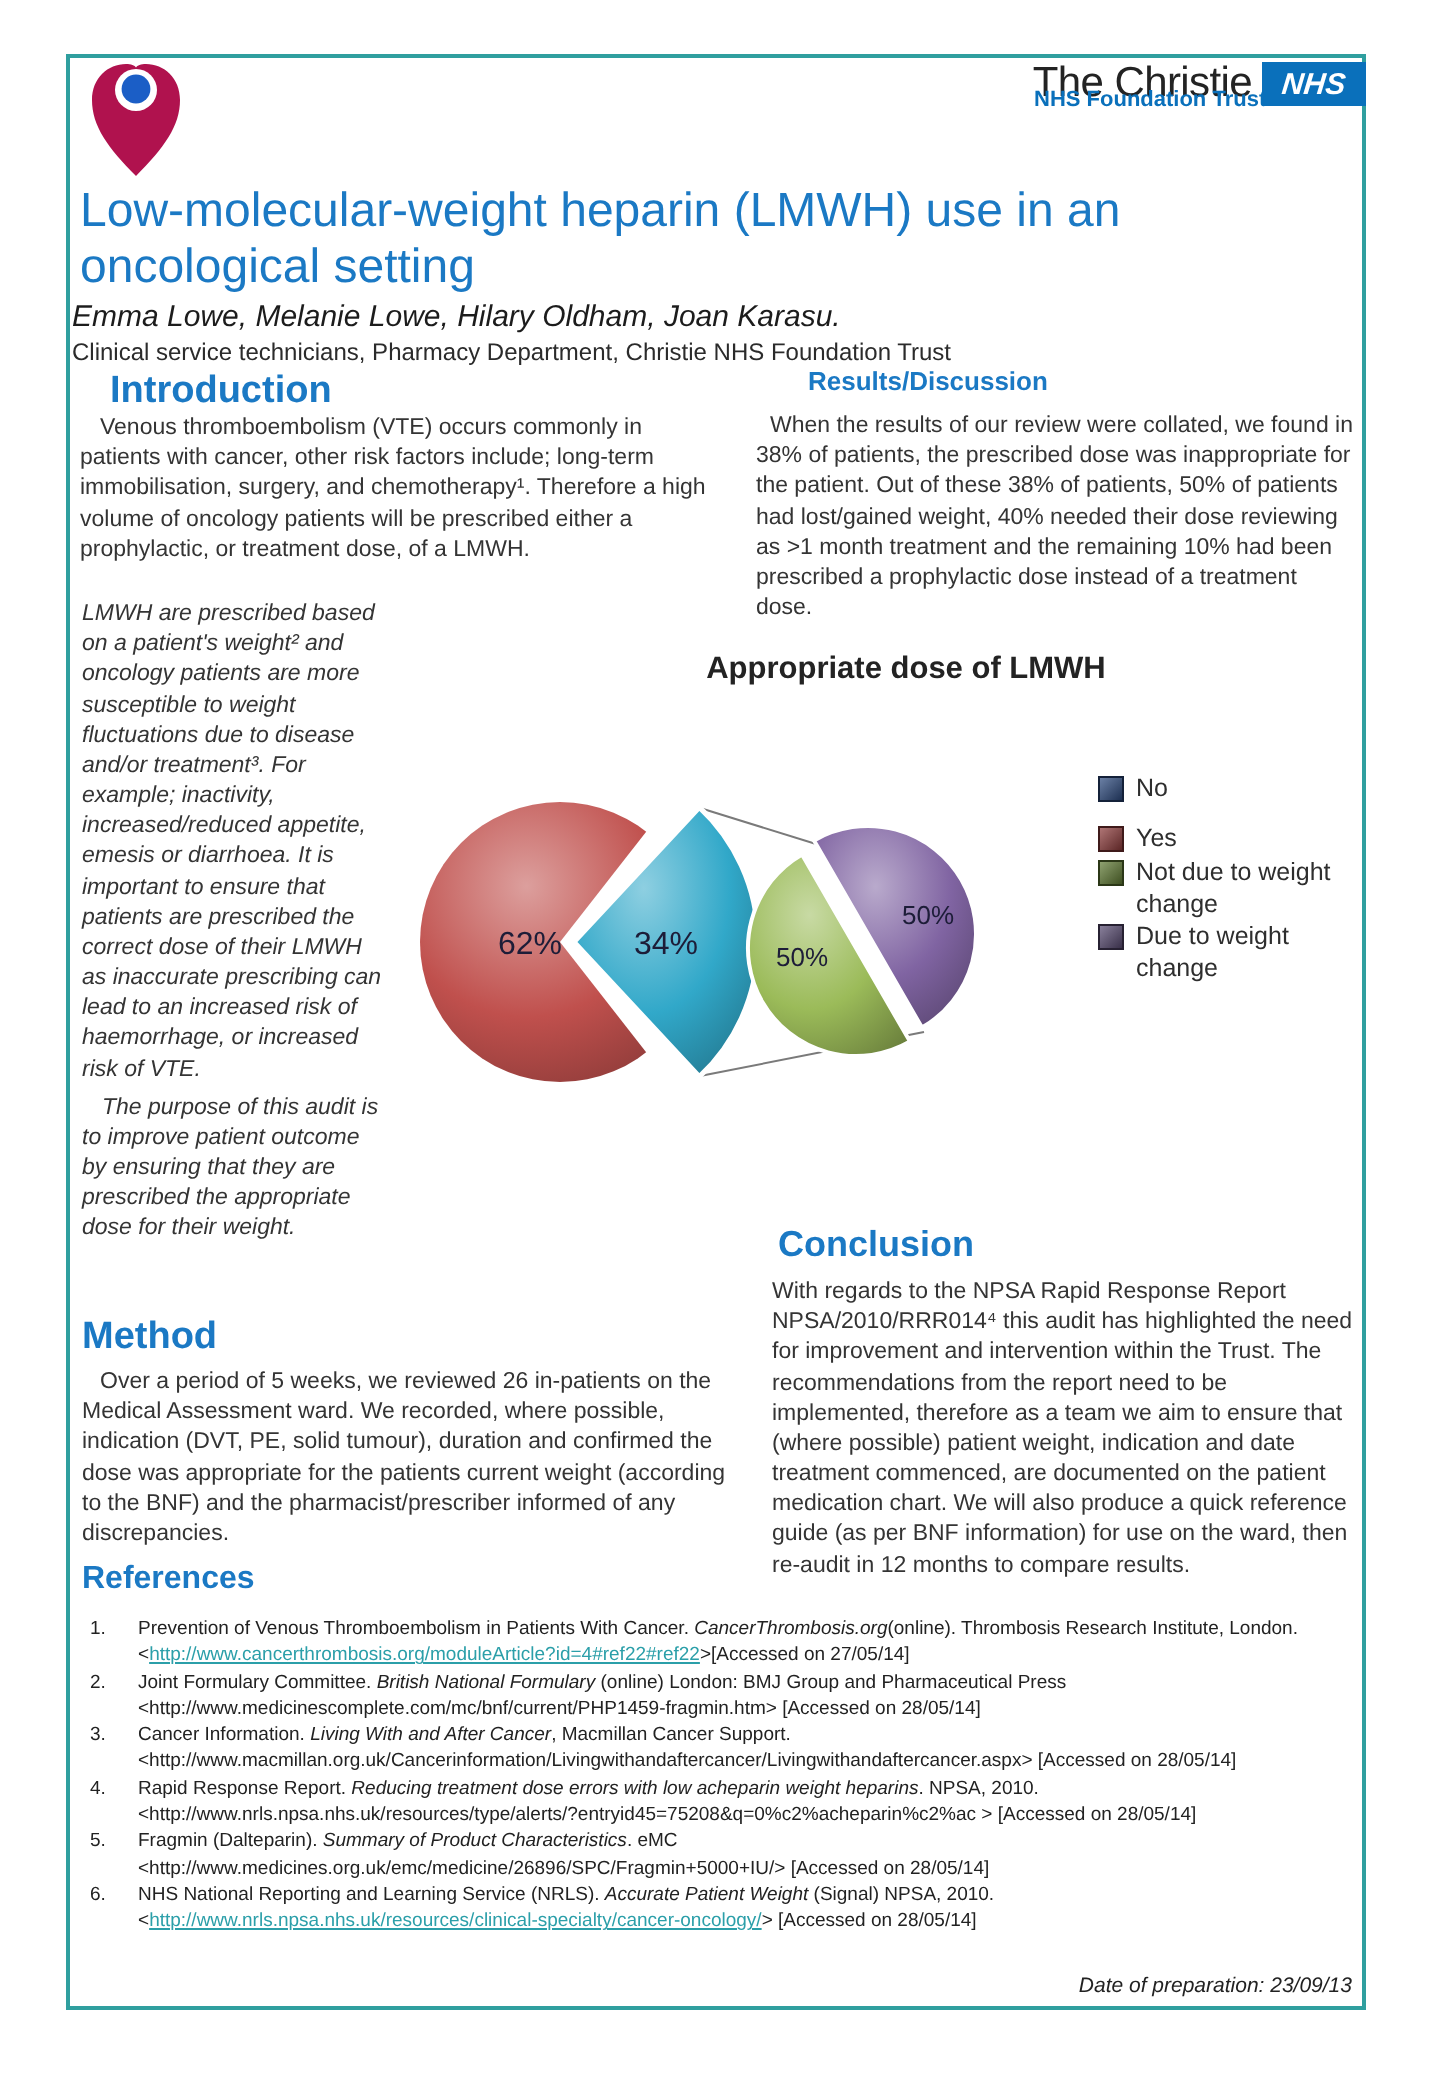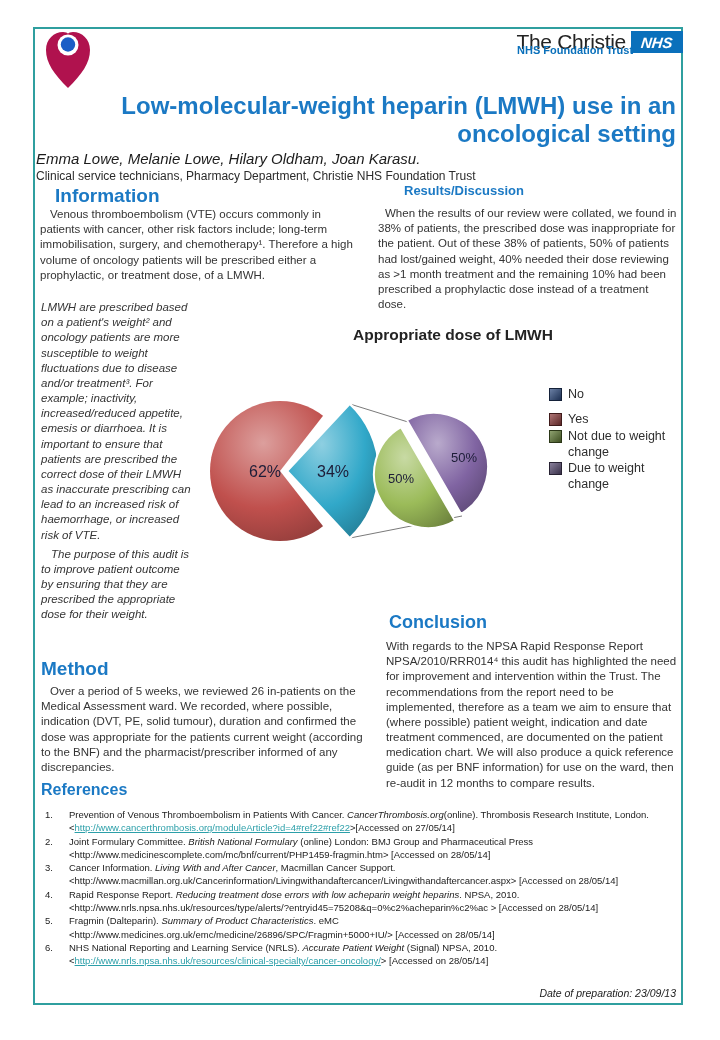--- a/index.html
+++ b/index.html
@@ -10,22 +10,22 @@
 
   
   .heart-logo{position:absolute;left:44px;top:30px;width:48px;height:60px;}
   .brand{position:absolute;left:300px;top:30px;width:326px;text-align:right;
          font-size:21px;color:#232323;letter-spacing:-0.3px;}
   .nhs-box{position:absolute;left:631px;top:31px;width:52px;height:22px;background:#0a70bb;
            display:flex;align-items:center;justify-content:center;}
   .nhs-box span{color:#fff;font-weight:bold;font-style:italic;font-size:15px;transform:skewX(-6deg);}
   .foundation{position:absolute;left:517px;top:44px;font-size:11px;font-weight:bold;color:#0a70bb;}
 
-  .title{position:absolute;left:40px;top:92px;width:636px;text-align:right;
-         font-weight:bold;font-size:24px;line-height:1.18;color:#1b79c4;}
+  .title{position:absolute;left:40px;top:92px;width:636px;text-align:left;
+         font-weight:normal;font-size:24px;line-height:1.18;color:#1b79c4;}
   .authors{position:absolute;left:36px;top:150px;font-style:italic;font-size:15px;color:#1c1c1c;}
   .affiliation{position:absolute;left:36px;top:169px;font-size:12px;color:#2b2b2b;}
 
   
   .h-blue{position:absolute;font-weight:bold;color:#1b79c4;}
   .h-intro{left:55px;top:185px;font-size:19px;}
   .h-results{left:404px;top:183px;font-size:13px;}
   .h-method{left:41px;top:658px;font-size:19px;}
   .h-refs{left:41px;top:781px;font-size:16px;}
   .h-concl{left:389px;top:612px;font-size:18px;}
@@ -78,21 +78,21 @@
   </div>
   <div class="foundation">NHS Foundation Trust</div>
 
   <div class="title">
     <div>Low-molecular-weight heparin (LMWH) use in an</div>
     <div>oncological setting</div>
   </div>
   <div class="authors">Emma Lowe, Melanie Lowe, Hilary Oldham, Joan Karasu.</div>
   <div class="affiliation">Clinical service technicians, Pharmacy Department, Christie NHS Foundation Trust</div>
 
-  <div class="h-blue h-intro">Information</div>
+  <div class="h-blue h-intro">Introduction</div>
   <div class="para intro-p1 p-indent">Venous thromboembolism (VTE) occurs commonly in patients with cancer, other risk factors include; long-term immobilisation, surgery, and chemotherapy¹. Therefore a high volume of oncology patients will be prescribed either a prophylactic, or treatment dose, of a LMWH.</div>
   <div class="para intro-col">
     <p>LMWH are prescribed based on a patient's weight² and oncology patients are more susceptible to weight fluctuations due to disease and/or treatment³. For example; inactivity, increased/reduced appetite, emesis or diarrhoea. It is important to ensure that patients are prescribed the correct dose of their LMWH as inaccurate prescribing can lead to an increased risk of haemorrhage, or increased risk of VTE.</p>
     <p class="p2">The purpose of this audit is to improve patient outcome by ensuring that they are prescribed the appropriate dose for their weight.</p>
   </div>
 
   <div class="h-blue h-results">Results/Discussion</div>
   <div class="para results-p">When the results of our review were collated, we found in 38% of patients, the prescribed dose was inappropriate for the patient. Out of these 38% of patients, 50% of patients had lost/gained weight, 40% needed their dose reviewing as &gt;1 month treatment and the remaining 10% had been prescribed a prophylactic dose instead of a treatment dose.</div>
 
   <div class="chart-title">Appropriate dose of LMWH</div>

